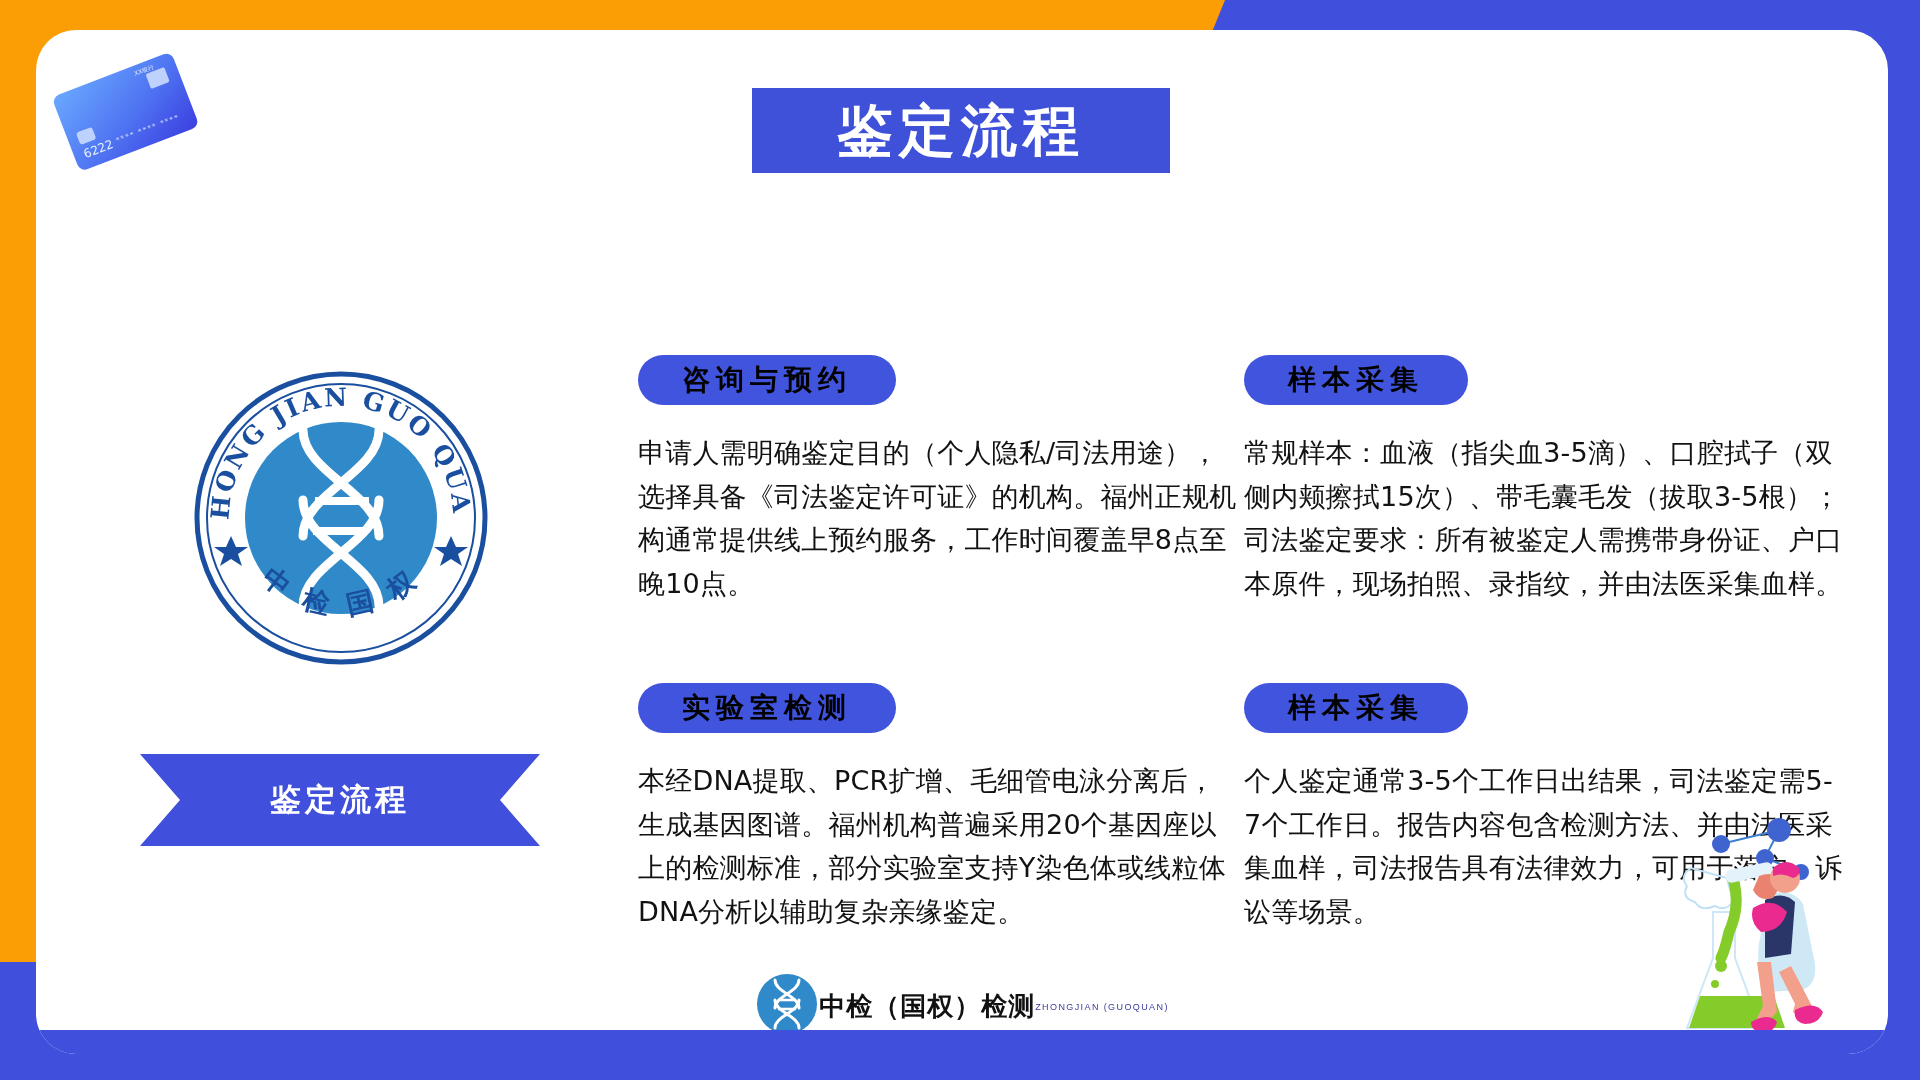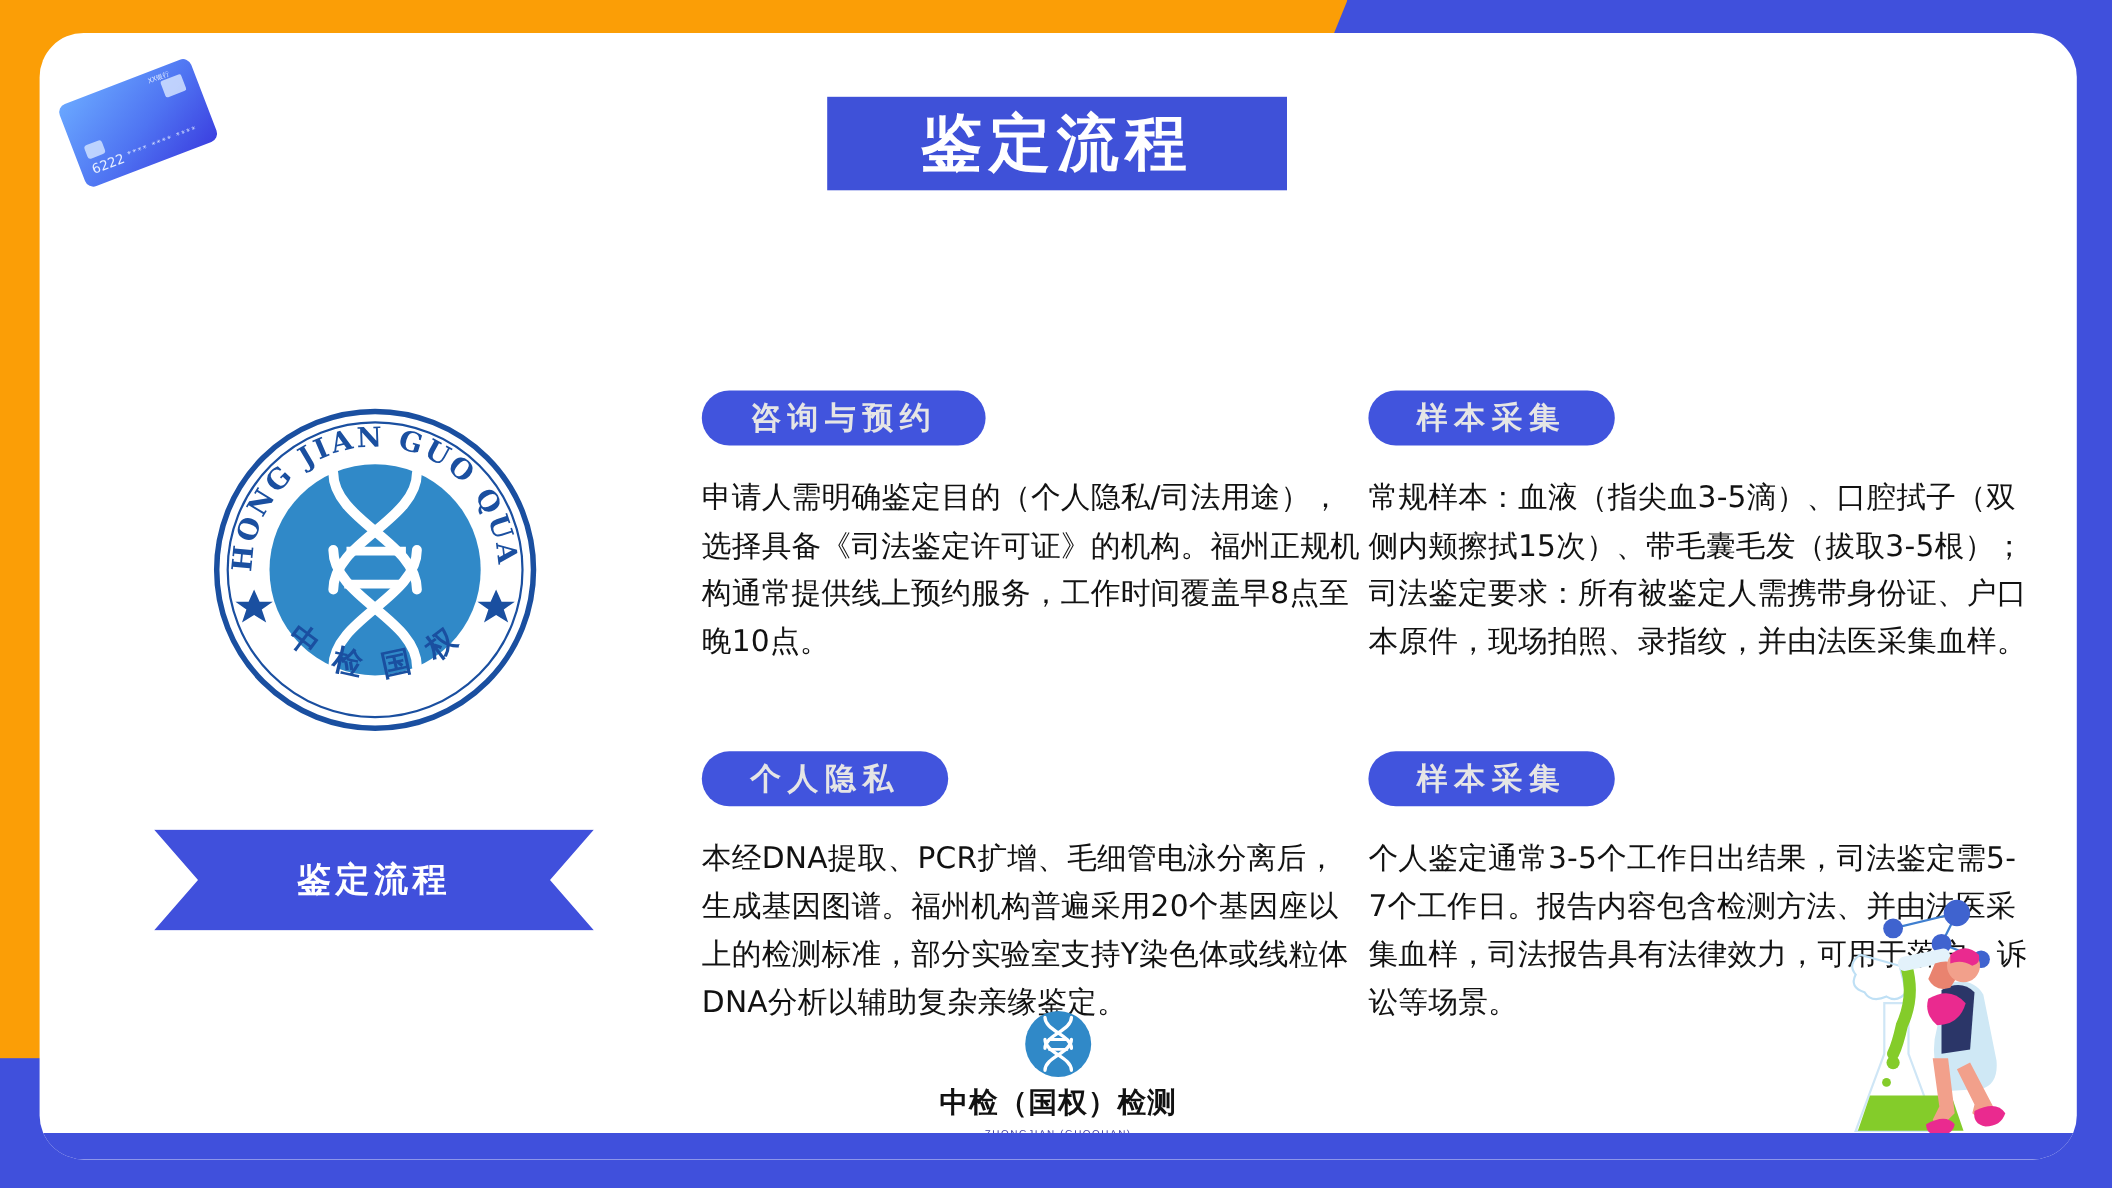--- a/index.html
+++ b/index.html
@@ -49,35 +49,35 @@
     display:flex; align-items:center; justify-content:center;
     clip-path:polygon(0 0, 400px 0, 360px 46px, 400px 92px, 0 92px, 40px 46px);
   }
   #ribbon-text{ font-size:31px; font-weight:bold; letter-spacing:4px; }
   
   .col{ position:absolute; width:600px; }
   #col-left { left:602px; }
   #col-right{ left:1208px; }
   .pill{
     display:inline-flex; align-items:center; justify-content:center;
-    background:#4154dd; color:#e5e5e5; border-radius:30px;
+    background:#4154dd; color:#000000; border-radius:30px;
     height:50px; padding:0 44px; font-size:28px; font-weight:bold;
     letter-spacing:6px; margin-bottom:26px;
   }
   .body-text{
     font-size:27px; line-height:1.62; color:#121212;
     font-family:"DejaVu Sans","Liberation Sans",sans-serif;
     letter-spacing:.2px;
   }
   #row-top{ position:absolute; top:325px; left:0; width:100%; height:280px; }
   #row-bottom{ position:absolute; top:653px; left:0; width:100%; height:300px; }
   
   #footer-logo{
     position:absolute; left:0; right:0; bottom:18px;
-    display:flex; flex-direction:column; align-items:center;justify-content:center;
+    display:flex; flex-direction:row; align-items:center;justify-content:center;
   }
   #footer-cn{
     font-size:26px; font-weight:bold; color:#111; letter-spacing:1px;
     margin-top:4px; font-family:"DejaVu Sans","Liberation Sans",sans-serif;
   }
   #footer-en{
     font-size:9px; color:#3b3b9e; letter-spacing:1.4px; margin-top:6px;
   }
   #footer-bar{
     position:absolute; left:0; bottom:0; width:1920px; height:24px;
@@ -155,21 +155,21 @@
       <div class="body-text">申请人需明确鉴定目的（个人隐私/司法用途），选择具备《司法鉴定许可证》的机构。福州正规机构通常提供线上预约服务，工作时间覆盖早8点至晚10点。</div>
     </div>
     <div class="col" id="col-right">
       <div class="pill">样本采集</div>
       <div class="body-text">常规样本：血液（指尖血3-5滴）、口腔拭子（双侧内颊擦拭15次）、带毛囊毛发（拔取3-5根）；司法鉴定要求：所有被鉴定人需携带身份证、户口本原件，现场拍照、录指纹，并由法医采集血样。</div>
     </div>
   </div>
 
   <div id="row-bottom">
     <div class="col" style="left:602px">
-      <div class="pill">个人隐私</div>
+      <div class="pill">实验室检测</div>
       <div class="body-text">本经DNA提取、PCR扩增、毛细管电泳分离后，生成基因图谱。福州机构普遍采用20个基因座以上的检测标准，部分实验室支持Y染色体或线粒体DNA分析以辅助复杂亲缘鉴定。</div>
     </div>
     <div class="col" style="left:1208px">
       <div class="pill">样本采集</div>
       <div class="body-text">个人鉴定通常3-5个工作日出结果，司法鉴定需5-7个工作日。报告内容包含检测方法、并由法医采集血样，司法报告具有法律效力，可用于落户、诉讼等场景。</div>
     </div>
   </div>
 
   <svg id="scientist" viewBox="0 0 215 230">
     <g stroke="#3f7fd0" stroke-width="2" fill="none">

